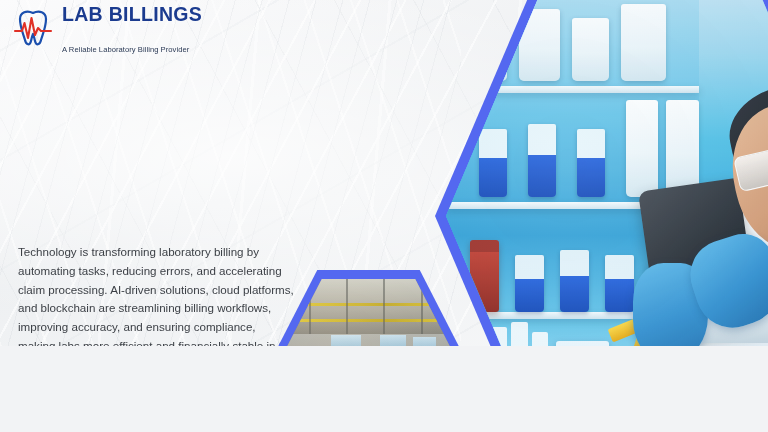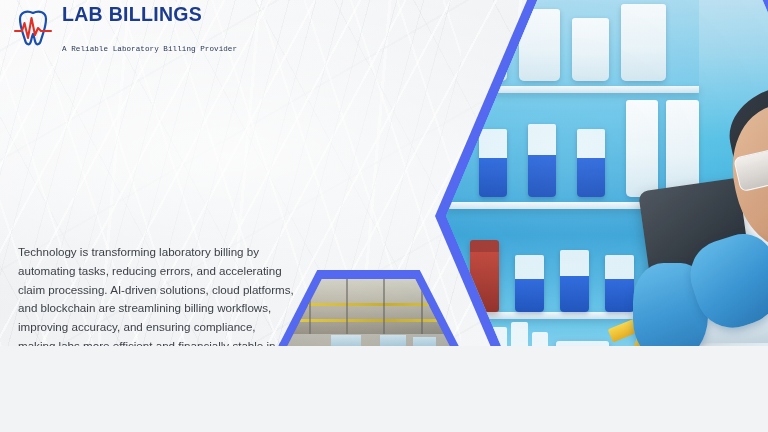--- a/index.html
+++ b/index.html
@@ -49,21 +49,21 @@
     display:flex; align-items:center; gap:6px;
   }
   #logo .mark { width:46px; height:44px; display:block; }
   #logo .words { display:flex; flex-direction:column; line-height:1; }
   #logo .brand {
     font-size:19.5px; font-weight:bold; letter-spacing:.3px;
     color:#1b3b8f; white-space:nowrap;
   }
   #logo .tagline {
     font-size:7.6px; color:#2b3a55; margin-top:21px;
-    letter-spacing:.05px; white-space:nowrap;font-family:Liberation Mono, monospace;
+    letter-spacing:.05px; white-space:nowrap;
   }
 
   
   #headline {
     position:absolute; left:18px; top:88px; width:430px;
     font-size:30.5px; font-weight:bold; line-height:1.24;
     color:#111114; letter-spacing:-.4px;
   }
   #body-copy {
     position:absolute; left:18px; top:243px; width:278px;

